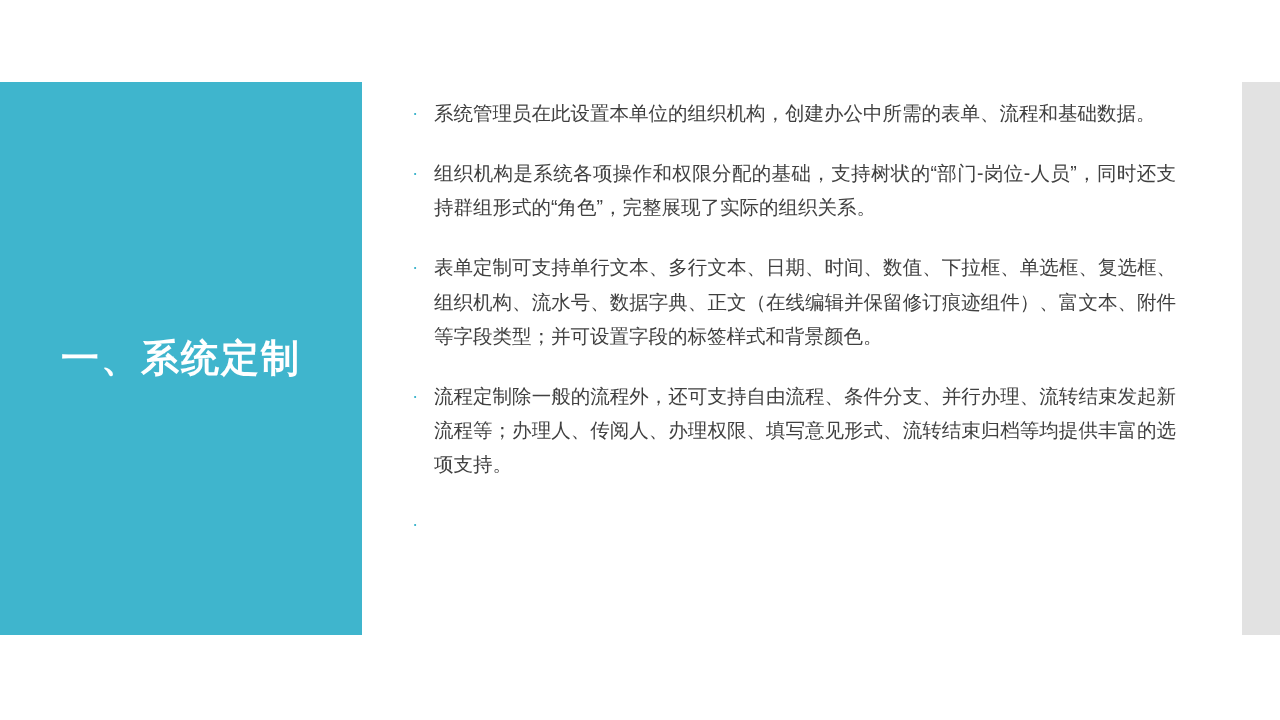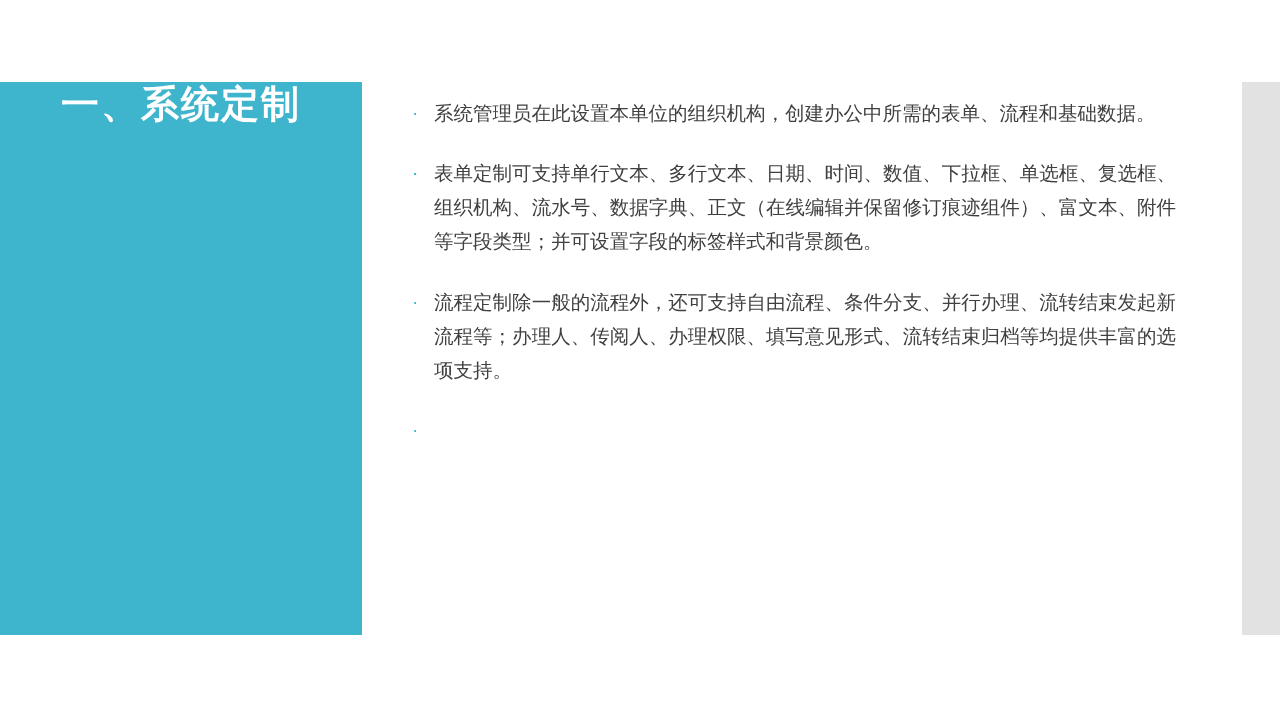--- a/index.html
+++ b/index.html
@@ -21,21 +21,21 @@
   }
   
   .title-panel {
     position: absolute;
     left: 0;
     top: 82px;
     width: 362px;
     height: 553px;
     background: #3fb5cd;
     display: flex;
-    align-items: flex-start;
+    align-items: center;
     justify-content: center;
   }
   .title-text {
     color: #ffffff;
     font-size: 38px;
     font-weight: bold;
     letter-spacing: 2px;
     line-height: 1.2;
     white-space: nowrap;
   }
@@ -87,20 +87,21 @@
 
   <div class="content">
 
     <div class="bullet">
       <span class="dot">·</span>
       <span>系统管理员在此设置本单位的组织机构，创建办公中所需的表单、流程和基础数据。</span>
     </div>
 
     <div class="bullet">
       <span class="dot">·</span>
+      <span>组织机构是系统各项操作和权限分配的基础，支持树状的“部门-岗位-人员”，同时还支持群组形式的“角色”，完整展现了实际的组织关系。</span>
     </div>
 
     <div class="bullet">
       <span class="dot">·</span>
       <span>表单定制可支持单行文本、多行文本、日期、时间、数值、下拉框、单选框、复选框、组织机构、流水号、数据字典、正文（在线编辑并保留修订痕迹组件）、富文本、附件等字段类型；并可设置字段的标签样式和背景颜色。</span>
     </div>
 
     <div class="bullet">
       <span class="dot">·</span>
       <span>流程定制除一般的流程外，还可支持自由流程、条件分支、并行办理、流转结束发起新流程等；办理人、传阅人、办理权限、填写意见形式、流转结束归档等均提供丰富的选项支持。</span>

